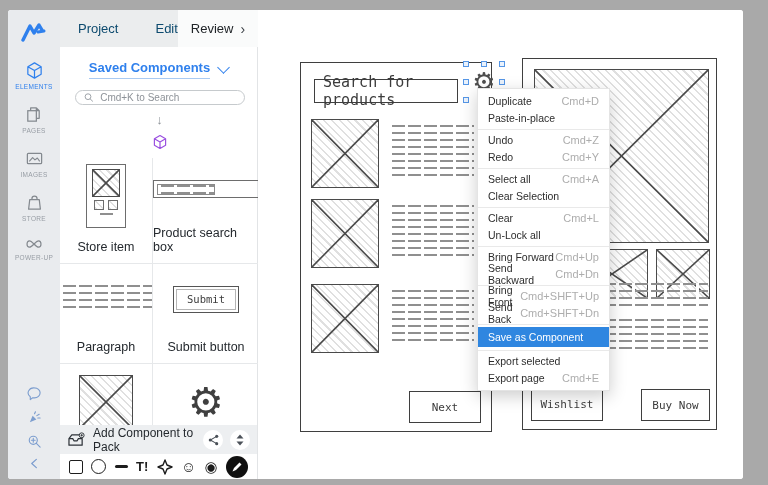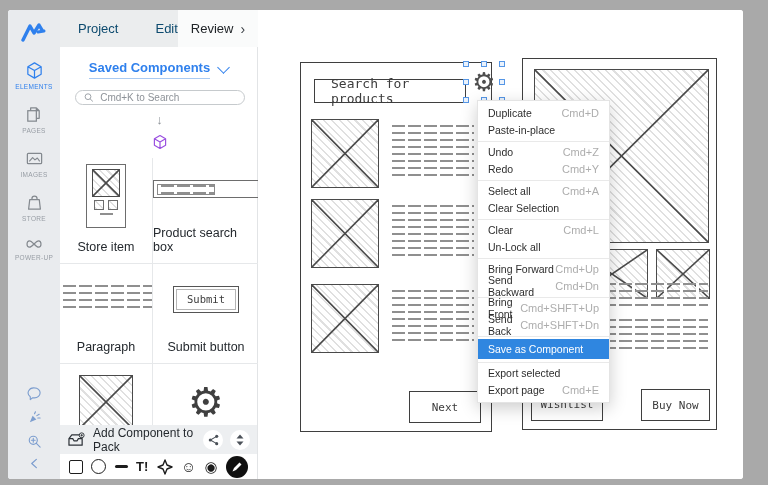--- a/index.html
+++ b/index.html
@@ -83,33 +83,33 @@
   .em-tool{font-size:15px;}
   .tg-tool{font-size:15px;}
   .draw-tool{width:22px;height:22px;border-radius:50%;background:#101010;display:flex;align-items:center;justify-content:center;}
 
   
   .canvas{position:absolute;left:250px;top:0;right:0;bottom:0;background:#fff;}
   .page{position:absolute;border:1.6px solid #3f3f3f;background:#fff;}
   #page1{left:42px;top:52px;width:190px;height:368px;}
   #page2{left:264px;top:48px;width:193px;height:370px;}
   .abs{position:absolute;}
-  .sketch-search{left:13px;top:16px;width:134px;height:22px;border:1.5px solid #3f3f3f;display:flex;align-items:center;padding-left:16px;font-size:13px;}
+  .sketch-search{left:13px;top:16px;width:134px;height:22px;border:1.5px solid #3f3f3f;display:flex;align-items:center;padding-left:8px;font-size:15px;}
   .sketch-btn{border:1.6px solid #3f3f3f;display:flex;align-items:center;justify-content:center;font-size:11px;background:#fff;}
 
   
   .gear-sel{left:208px;top:54px;width:36px;height:36px;}
   .gear-sel .g{position:absolute;inset:0;display:flex;align-items:center;justify-content:center;font-size:26px;color:#4e4e4e;}
   .hd{position:absolute;width:6px;height:6px;background:#eaf2fc;border:1.4px solid #5596e6;box-sizing:border-box;}
   .h-tl{left:-3px;top:-3px;} .h-tm{left:15px;top:-3px;} .h-tr{right:-3px;top:-3px;}
   .h-ml{left:-3px;top:15px;} .h-mr{right:-3px;top:15px;}
   .h-bl{left:-3px;bottom:-3px;} .h-bm{left:15px;bottom:-3px;} .h-br{right:-3px;bottom:-3px;}
 
   
-  .ctx{position:absolute;left:219px;top:78px;width:131px;background:#fff;border:1px solid #e4e4e4;box-shadow:0 5px 16px rgba(0,0,0,.2);padding:4px 0;z-index:10;margin-top:12px;}
+  .ctx{position:absolute;left:219px;top:78px;width:131px;background:#fff;border:1px solid #e4e4e4;box-shadow:0 5px 16px rgba(0,0,0,.2);padding:4px 0;z-index:10;}
   .ctx-item{height:16.5px;display:flex;align-items:center;justify-content:space-between;padding:0 10px;font-size:10.5px;color:#2d2d2d;cursor:pointer;}
   .ctx-item .sc{color:#adadad;font-size:11px;}
   .ctx-sep{height:1px;background:#e9e9e9;margin:2.5px 0;}
   .ctx-item.hl{background:#2f86e0;color:#fff;height:20px;}
 </style>
 </head>
 <body>
 
 <div class="window">
 

